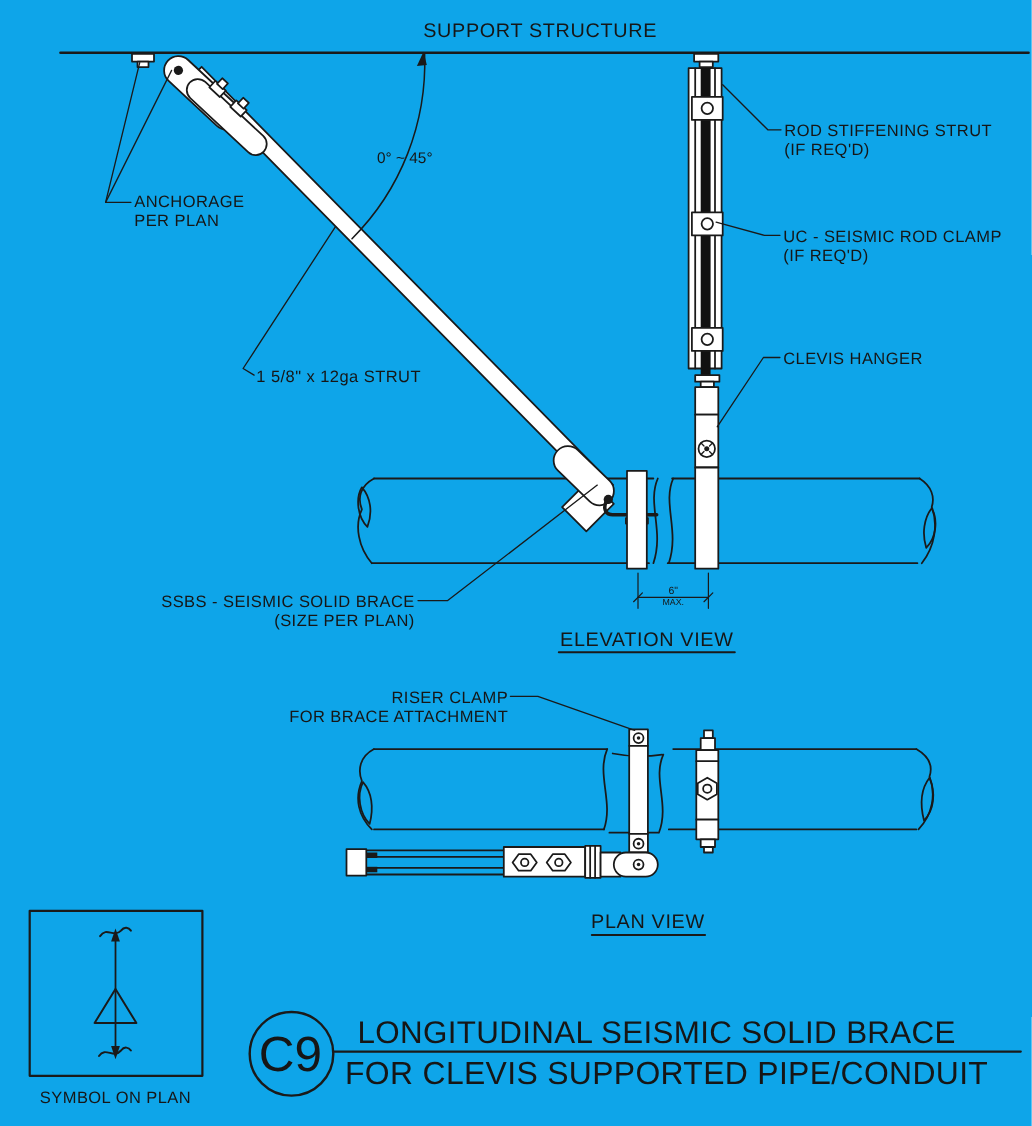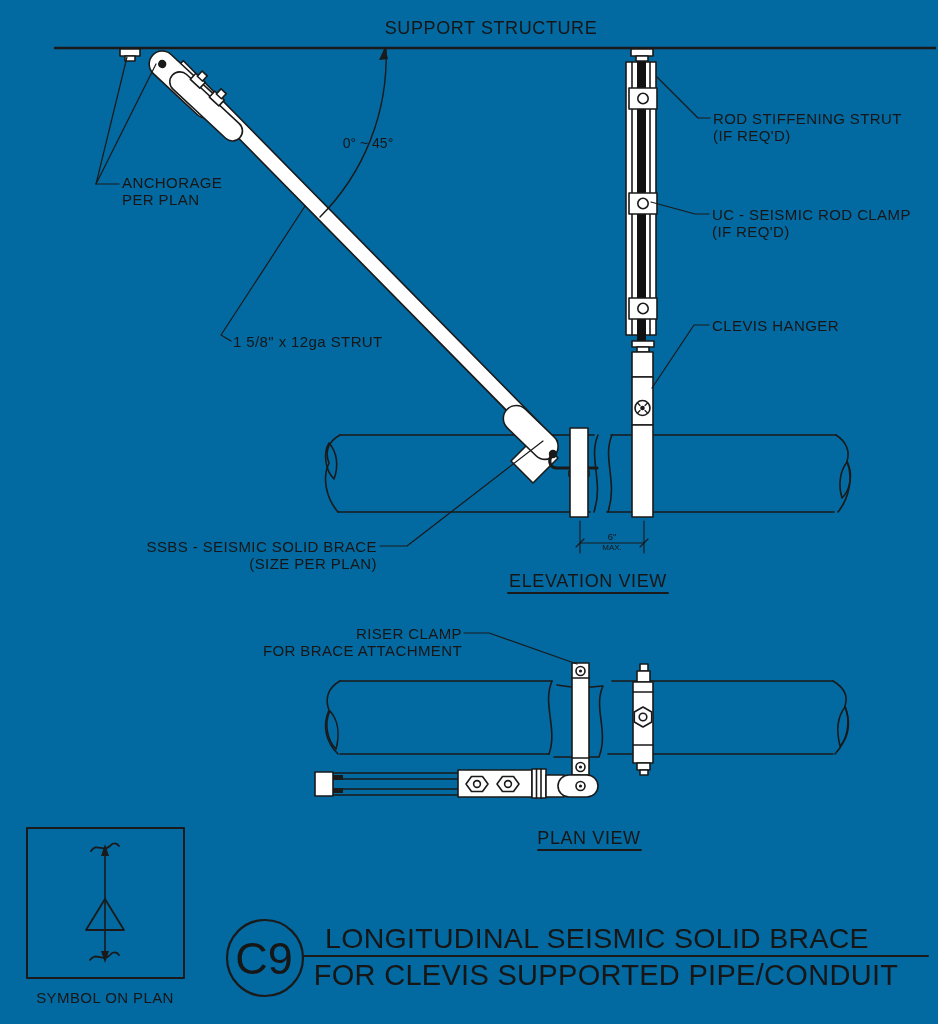--- a/index.html
+++ b/index.html
@@ -1,19 +1,19 @@
 <!DOCTYPE html>
 <html><head>
 <meta charset="utf-8">
 <style>
   html,body{margin:0;padding:0;background:#ffffff;}
   .sheet{
     position:relative;
     width:938px;height:1024px;
-    background:#0369a1;
+    background:#0ea5e9;
     font-family:"Liberation Sans", sans-serif;
     overflow:hidden;
   }
   svg{display:block;}
   svg text{
     fill:#161616;
     font-family:"Liberation Sans", sans-serif;
   }
   .lbl{font-size:15px;letter-spacing:.4px;}
   .cap{font-size:18px;letter-spacing:.6px;}

